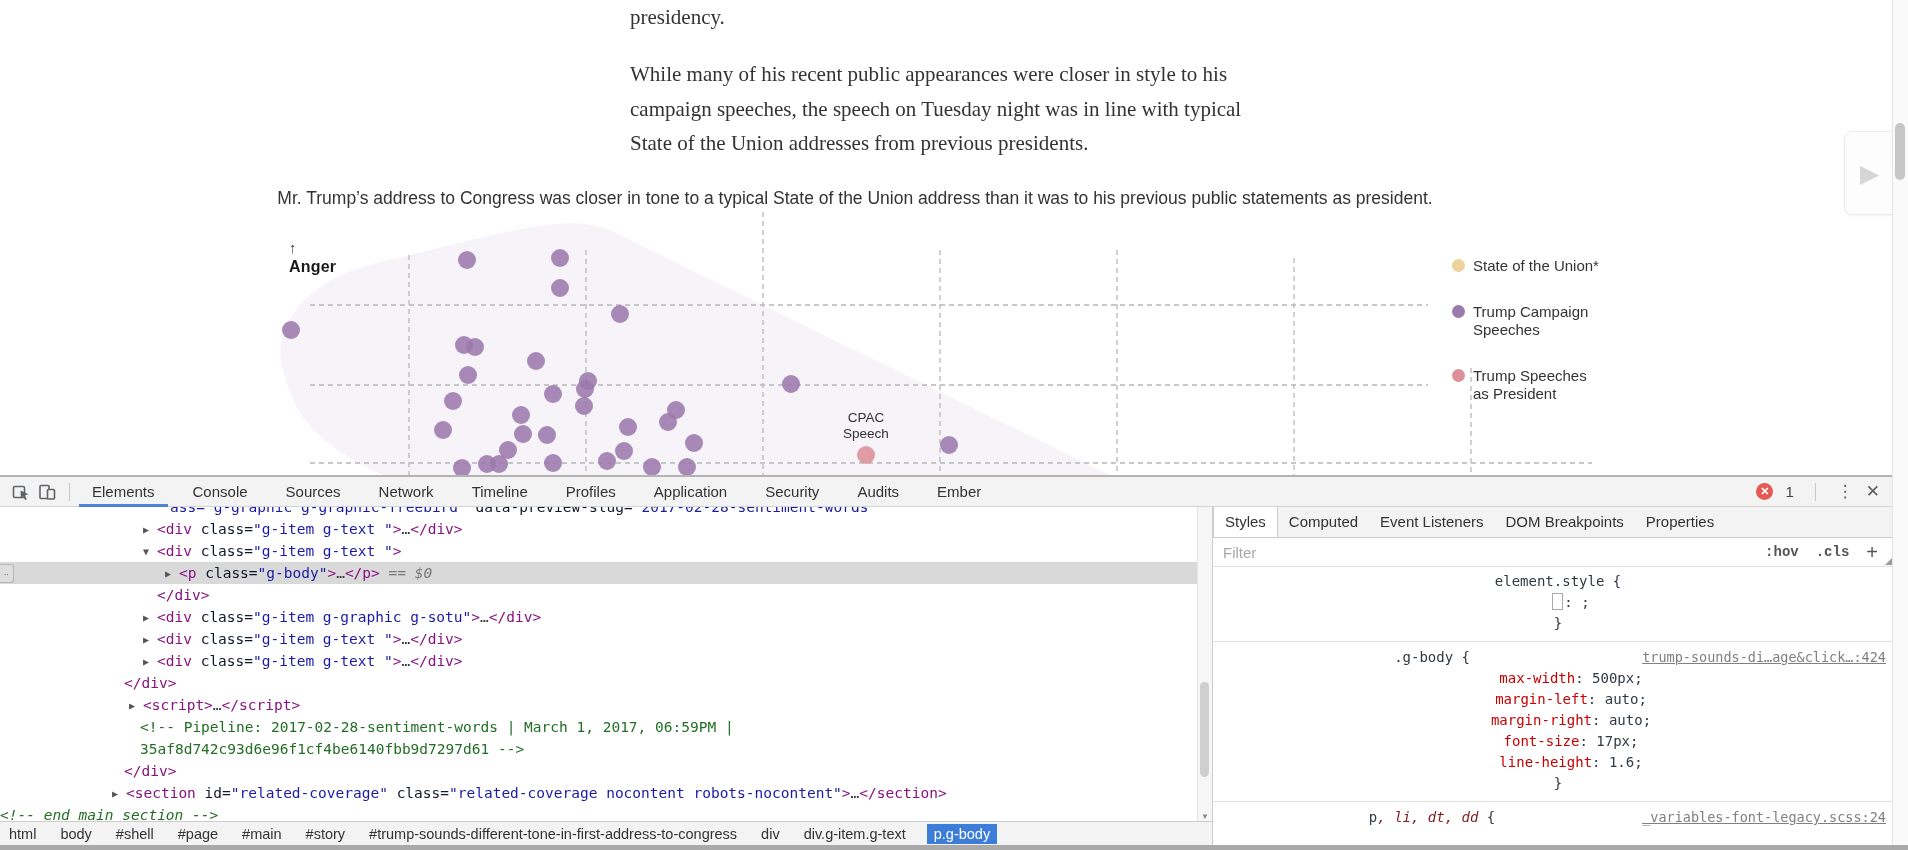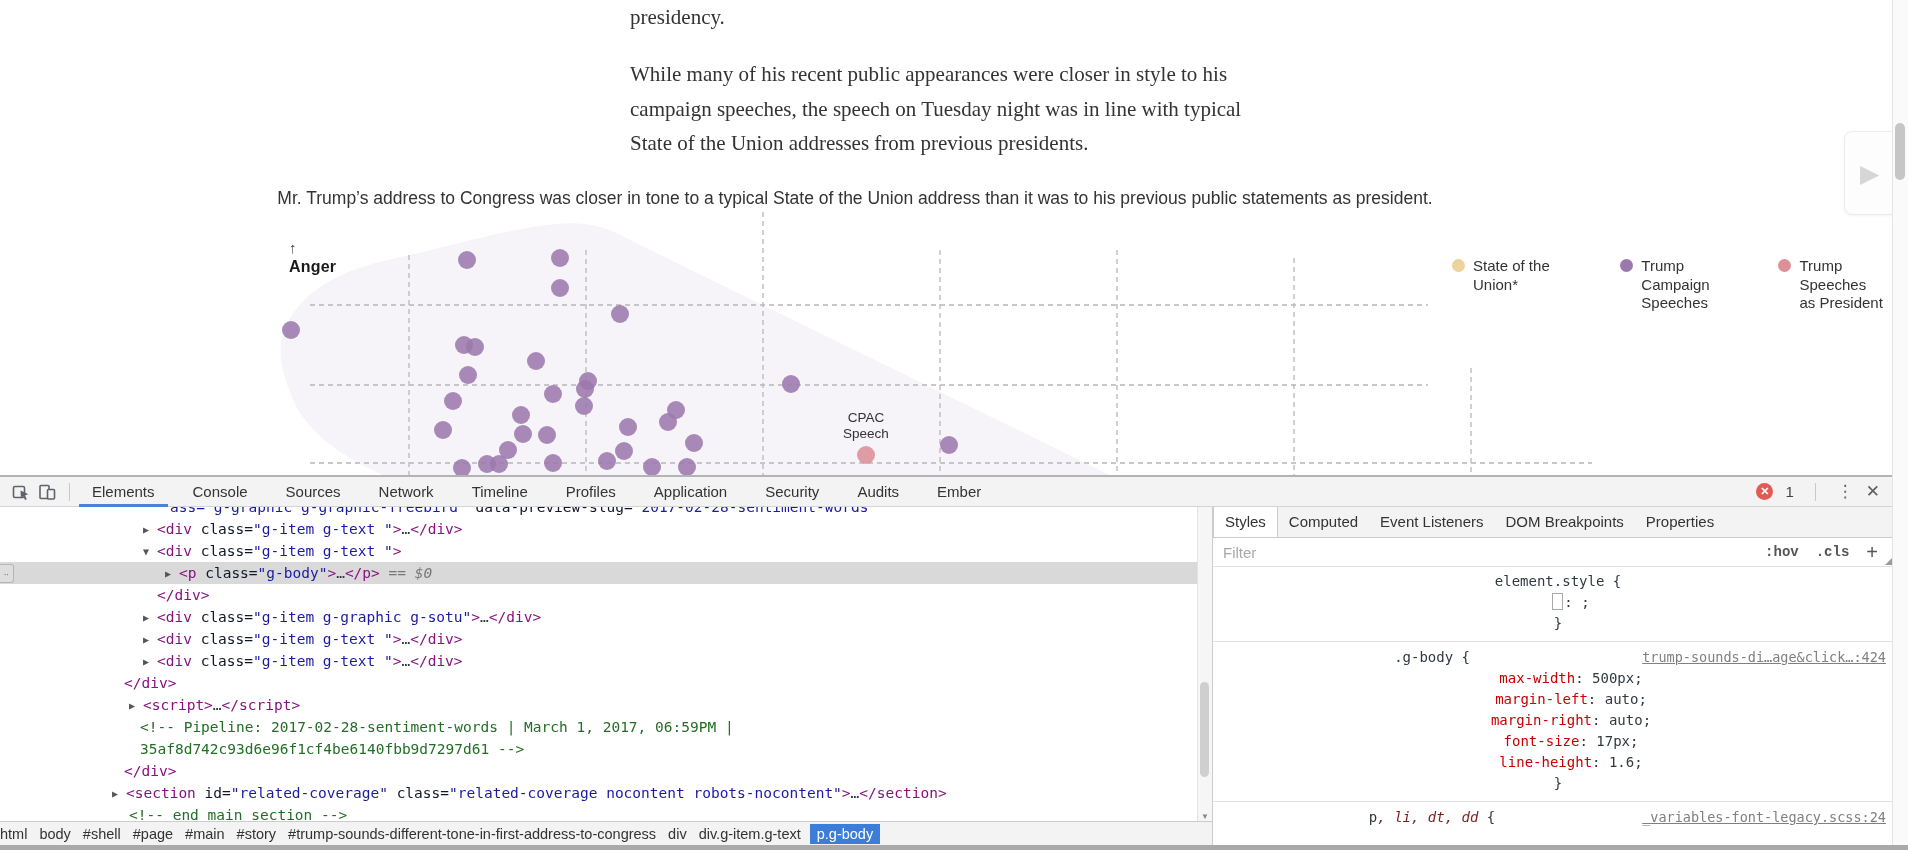--- a/index.html
+++ b/index.html
@@ -9,21 +9,21 @@
   
   .page{position:absolute;top:0;left:0;width:1908px;height:477px;background:#fff;overflow:hidden;}
   .p-tail{position:absolute;left:630px;top:0;font:21px/34px "Liberation Serif",serif;color:#333;}
   .p-body{position:absolute;left:630px;top:57px;width:648px;font:21px/34.5px "Liberation Serif",serif;color:#333;}
   .chart-caption{position:absolute;left:230px;top:188px;width:1250px;text-align:center;
                  font-size:17.5px;color:#333;}
   #chart-svg{position:absolute;left:0;top:0;}
   .axis-label{position:absolute;left:289px;top:240px;color:#1a1a1a;}
   .axis-arrow{font-size:15px;line-height:15px;color:#444;}
   .axis-name{font-size:16px;font-weight:bold;line-height:24px;letter-spacing:.2px;}
-  #legend{position:absolute;left:1452px;top:257px;display:flex;flex-direction:row;gap:27px;}
+  #legend{position:absolute;left:1452px;top:257px;display:flex;flex-direction:column;gap:27px;}
   .leg-item{display:flex;gap:8px;}
   .leg-dot{width:13px;height:13px;border-radius:50%;margin-top:2px;flex:0 0 auto;}
   .leg-lines{font-size:15px;line-height:18.5px;color:#333;}
   .next-card{position:absolute;left:1844px;top:131px;width:49px;height:82px;background:#fdfdfd;
              border:1px solid #ececec;border-radius:8px 0 0 8px;box-shadow:0 1px 3px rgba(0,0,0,.05);
              display:flex;align-items:center;justify-content:center;color:#d6d6d6;font-size:25px;}
 
   
   .win-scroll{position:absolute;right:0;top:0;width:15px;height:850px;background:#fafafa;
               border-left:1px solid #e4e4e4;z-index:60;}
@@ -57,21 +57,21 @@
   .part-comment{color:#236e25}.part-meta{color:#777;font-style:italic}.part-text{color:#303942}
   .part-arrow{display:inline-block;width:14px;font-size:10px;color:#555;vertical-align:1px;}
   .sel-pill{position:absolute;left:0;top:57px;width:13px;height:17px;background:#dedede;border:1px solid #b5b5b5;
             border-left:none;border-radius:0 3px 3px 0;font-size:9px;color:#777;text-align:center;line-height:15px;}
   .sel-pill::after{content:"‥";}
   .el-sb{position:absolute;right:0;top:0;bottom:23px;width:14px;background:#f6f6f6;border-left:1px solid #e3e3e3;}
   .el-sb .sb-thumb{position:absolute;left:2px;top:175px;width:9px;height:95px;background:#cfcfcf;border-radius:5px;}
   .el-sb .sb-down{position:absolute;bottom:1px;left:0;width:14px;text-align:center;font-size:8px;color:#888;}
   .el-sb .sb-down::after{content:"▼";}
   .crumbs{position:absolute;bottom:0;left:0;right:0;height:23px;background:#f3f3f3;border-top:1px solid #ccc;
-          display:flex;align-items:center;gap:12px;font-size:14.5px;color:#333;overflow:hidden;white-space:nowrap;}
+          display:flex;align-items:center;gap:24px;padding-left:9px;font-size:14.5px;color:#333;overflow:hidden;white-space:nowrap;}
   .crumb.sel{background:#3b7dd8;color:#fff;padding:2px 7px;margin:0 -3px;}
 
   .dt-styles{flex:1;position:relative;background:#fff;overflow:hidden;}
   .st-tabs{height:30px;background:#f3f3f3;border-bottom:1px solid #ccc;display:flex;font-size:15px;color:#333;}
   .st-tab{padding:0 11px;line-height:30px;white-space:nowrap;}
   .st-tab.active{background:#fff;border-left:1px solid #ccc;border-right:1px solid #ccc;}
   .st-filter{height:28px;border-bottom:1px solid #e0e0e0;display:flex;align-items:center;padding:0 10px;position:relative;}
   .filter-ph{color:#a8a8a8;font-size:15px;}
   .st-filter-right{margin-left:auto;display:flex;align-items:center;gap:17px;padding-right:20px;color:#555;}
   .tog{font-size:14px;font-weight:bold;font-family:Liberation Mono, monospace;}
@@ -229,21 +229,21 @@
             <div class="tree-row" style="padding-left: 157px;"><span class="part-tag">&lt;/div&gt;</span></div>
             <div class="tree-row" style="padding-left: 143px;"><span class="part-arrow">▶</span><span class="part-tag">&lt;div</span><span class="part-attr"> class=</span><span class="part-str">"g-item g-graphic g-sotu"</span><span class="part-tag">&gt;</span><span class="part-text">…</span><span class="part-tag">&lt;/div&gt;</span></div>
             <div class="tree-row" style="padding-left: 143px;"><span class="part-arrow">▶</span><span class="part-tag">&lt;div</span><span class="part-attr"> class=</span><span class="part-str">"g-item g-text "</span><span class="part-tag">&gt;</span><span class="part-text">…</span><span class="part-tag">&lt;/div&gt;</span></div>
             <div class="tree-row" style="padding-left: 143px;"><span class="part-arrow">▶</span><span class="part-tag">&lt;div</span><span class="part-attr"> class=</span><span class="part-str">"g-item g-text "</span><span class="part-tag">&gt;</span><span class="part-text">…</span><span class="part-tag">&lt;/div&gt;</span></div>
             <div class="tree-row" style="padding-left: 124px;"><span class="part-tag">&lt;/div&gt;</span></div>
             <div class="tree-row" style="padding-left: 129px;"><span class="part-arrow">▶</span><span class="part-tag">&lt;script&gt;</span><span class="part-text">…</span><span class="part-tag">&lt;/script&gt;</span></div>
             <div class="tree-row" style="padding-left: 140px;"><span class="part-comment">&lt;!-- Pipeline: 2017-02-28-sentiment-words | March 1, 2017, 06:59PM |</span></div>
             <div class="tree-row" style="padding-left: 140px;"><span class="part-comment">35af8d742c93d6e96f1cf4be6140fbb9d7297d61 --&gt;</span></div>
             <div class="tree-row" style="padding-left: 124px;"><span class="part-tag">&lt;/div&gt;</span></div>
             <div class="tree-row" style="padding-left: 112px;"><span class="part-arrow">▶</span><span class="part-tag">&lt;section</span><span class="part-attr"> id=</span><span class="part-str">"related-coverage"</span><span class="part-attr"> class=</span><span class="part-str">"related-coverage nocontent robots-nocontent"</span><span class="part-tag">&gt;</span><span class="part-text">…</span><span class="part-tag">&lt;/section&gt;</span></div>
-            <div class="tree-row" style="padding-left: 129px;"><span class="part-comment">&lt;!-- end main section --&gt;</span></div>
+            <div class="tree-row" style=" font-style: italic;"><span class="part-comment">&lt;!-- end main section --&gt;</span></div>
           </div>
         <div class="sel-pill"></div>
         <div class="el-sb">
           <div class="sb-thumb"></div>
           <div class="sb-down"></div>
         </div>
         <div class="crumbs" id="crumbs">
             <span class="crumb">html</span>
             <span class="crumb">body</span>
             <span class="crumb">#shell</span>

